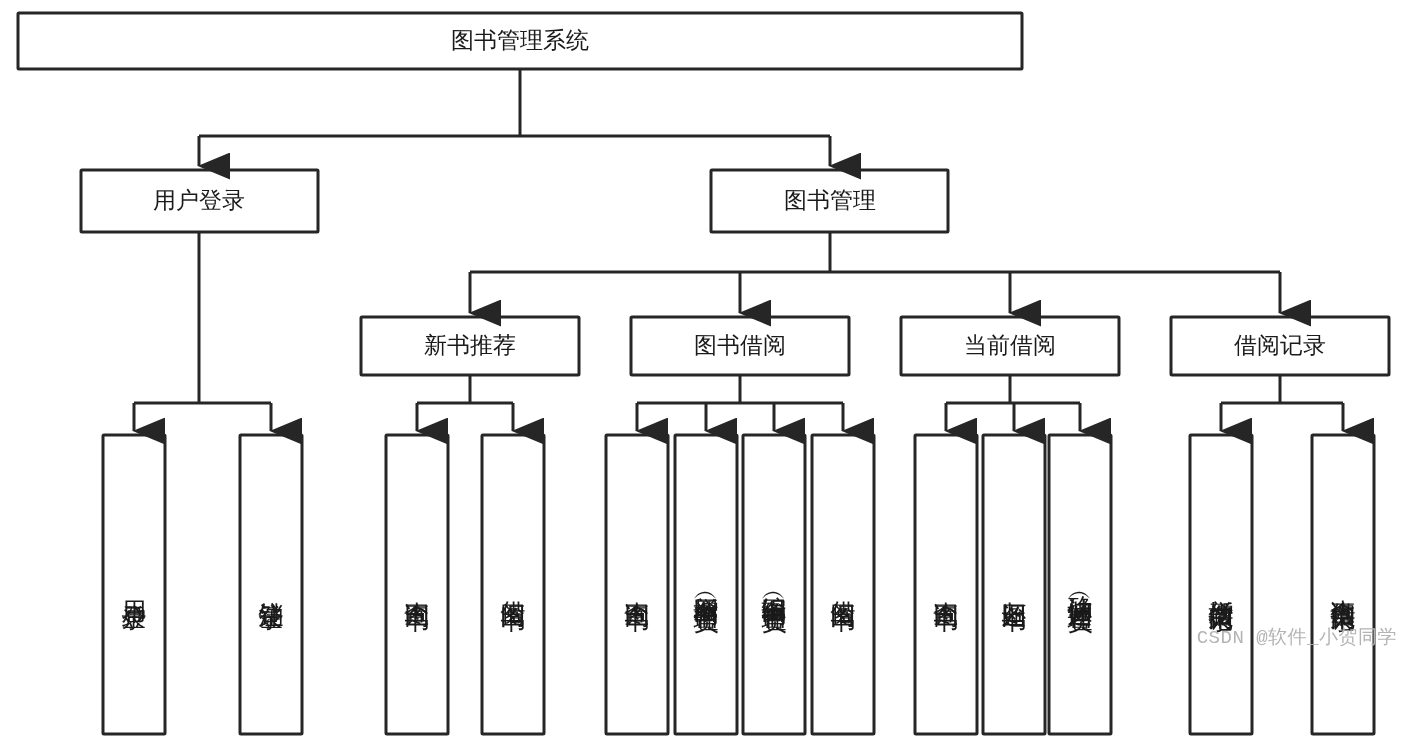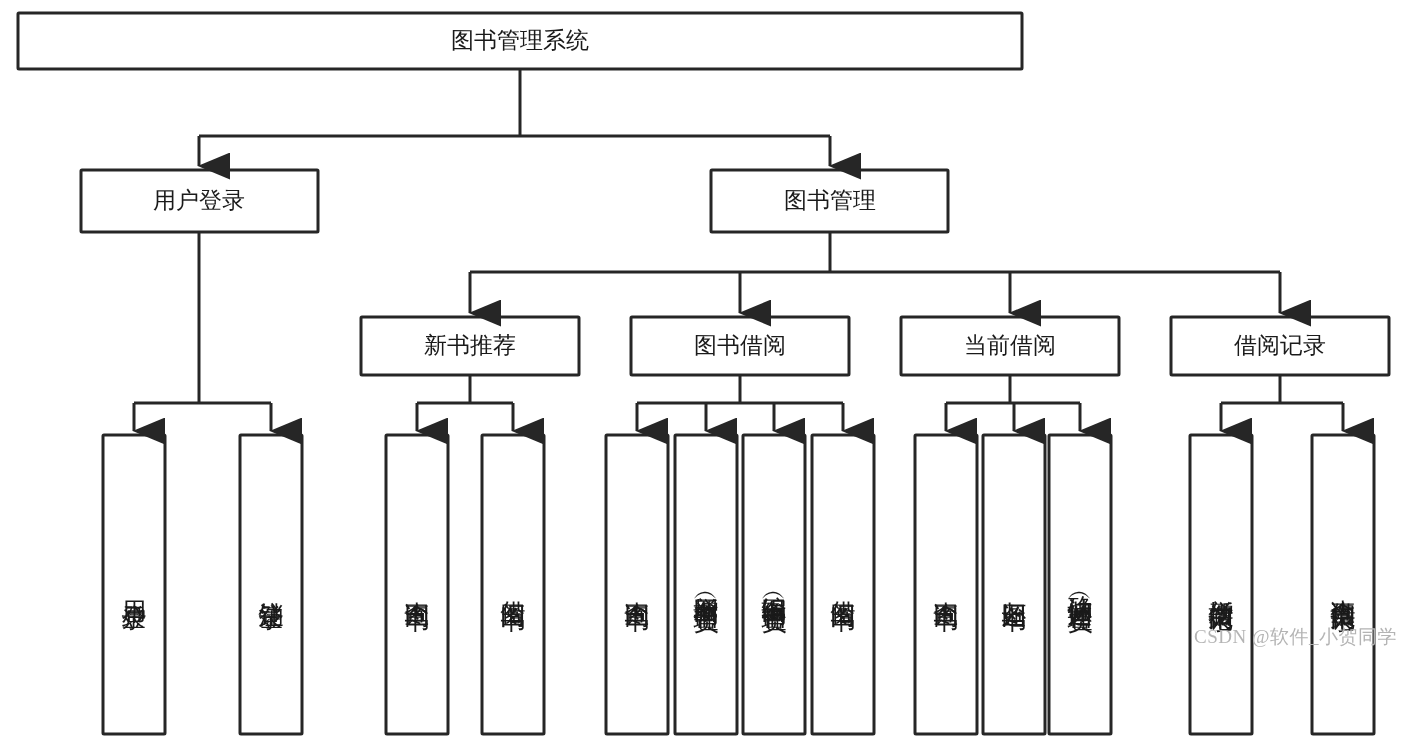--- a/index.html
+++ b/index.html
@@ -60,21 +60,21 @@
     align-items: center;
     justify-content: center;
     text-align: center;
     white-space: nowrap;
     pointer-events: none;
   }
   .watermark {
     position: absolute;
     right: 8px;
     bottom: 6px;
-    font-family: Liberation Serif, serif;
+    font-family: Liberation Mono, monospace;
     font-size: 19px;
     color: #b4b4b4;
     letter-spacing: 0.5px;
     white-space: nowrap;
   }
 </style>
 </head>
 <body>
 
 <div id="diagram-root">

